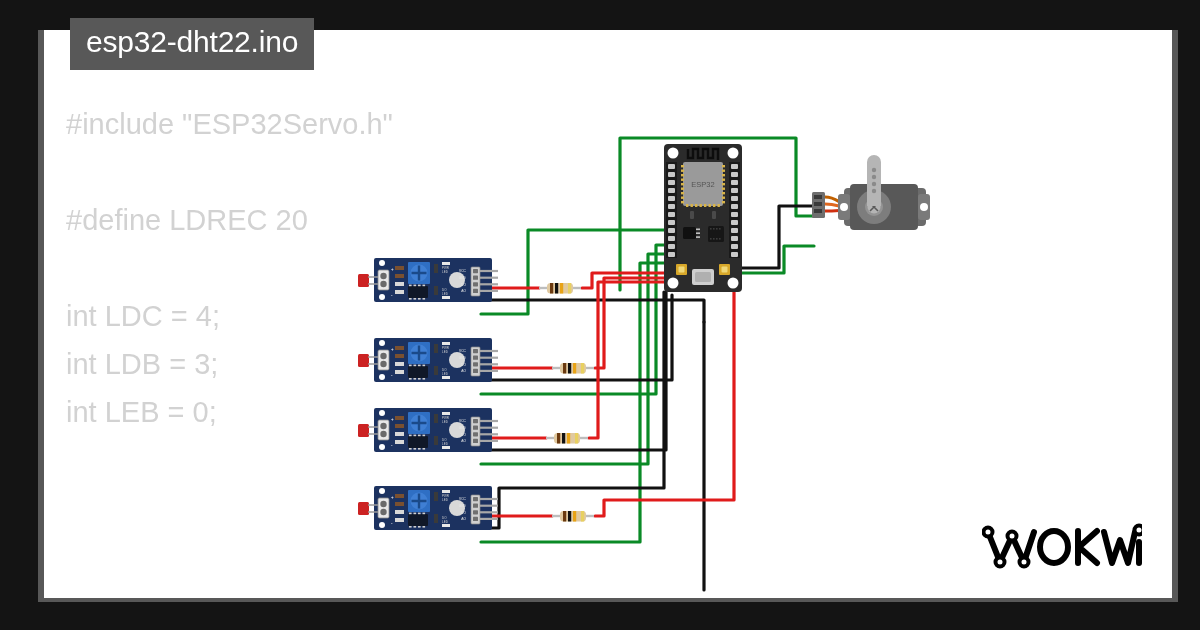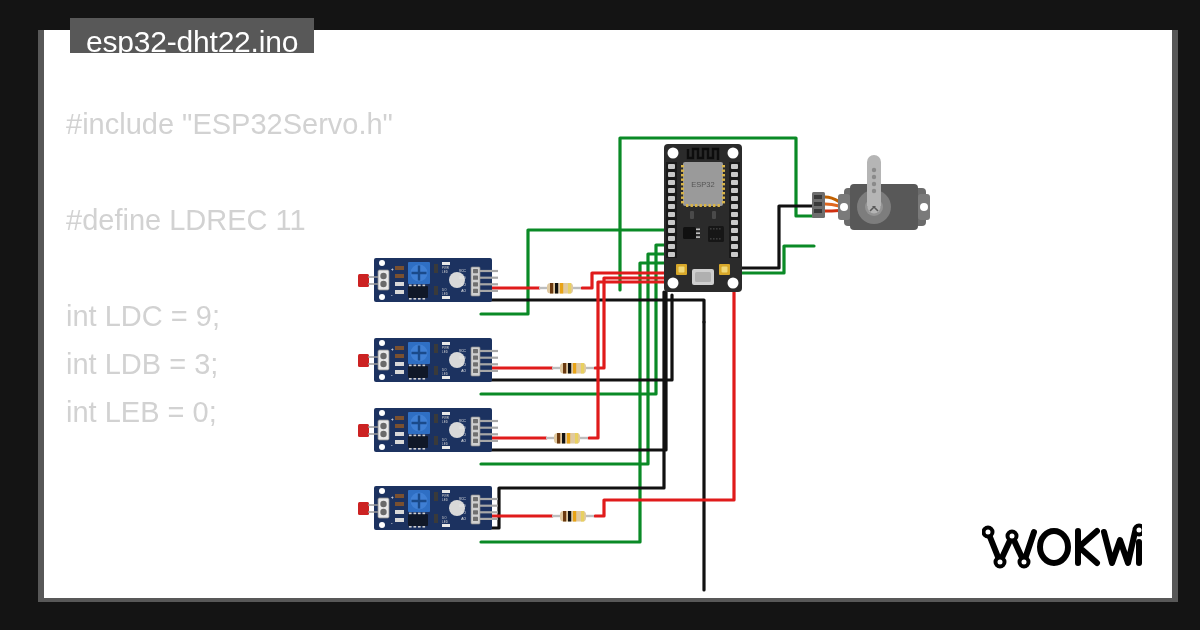--- a/index.html
+++ b/index.html
@@ -38,21 +38,21 @@
     height: 568px;
     background: #ffffff;
     overflow: hidden;
   }
 
   
   .file-tab {
     position: absolute;
     left: 70px;
     top: 18px;
-    height: 35px;
+    height: 52px;
     padding: 0 16px;
     background: #585858;
     color: #ffffff;
     font-size: 30px;
     line-height: 48px;
     white-space: nowrap;
     letter-spacing: -0.2px;
     z-index: 40;
   }
 
@@ -100,23 +100,23 @@
 
 <div id="page">
 
   <div class="frame-gray"></div>
 
   <div class="canvas">
 
     <div class="code-layer" style="left:22px; top:70px;">
       <div class="code-line">#include "ESP32Servo.h"</div>
       <div class="code-line blank"></div>
-      <div class="code-line">#define LDREC 11</div>
+      <div class="code-line">#define LDREC 20</div>
       <div class="code-line blank"></div>
-      <div class="code-line">int LDC = 9;</div>
+      <div class="code-line">int LDC = 4;</div>
       <div class="code-line">int LDB = 3;</div>
       <div class="code-line">int LEB = 0;</div>
     </div>
 
     <svg class="diagram" viewBox="0 0 1128 568">
 
       <defs>
 
         <g id="esp32-board">
           <rect x="0" y="0" width="78" height="148" rx="4" fill="#2b2b2b"></rect>

